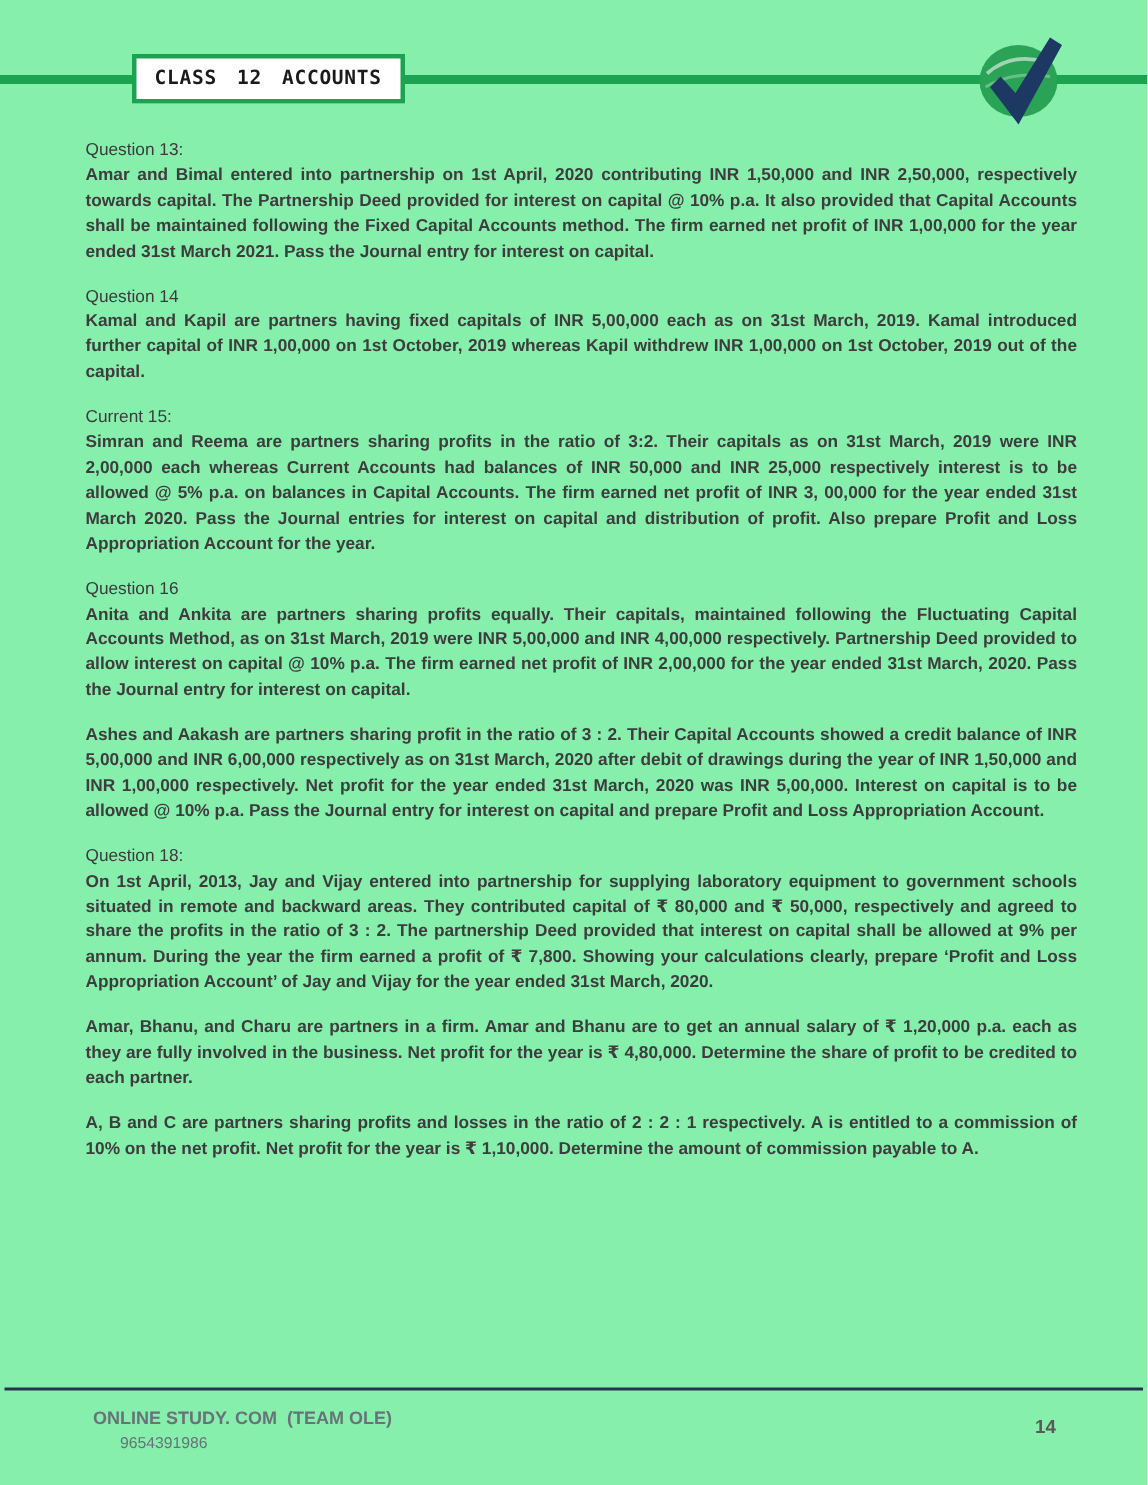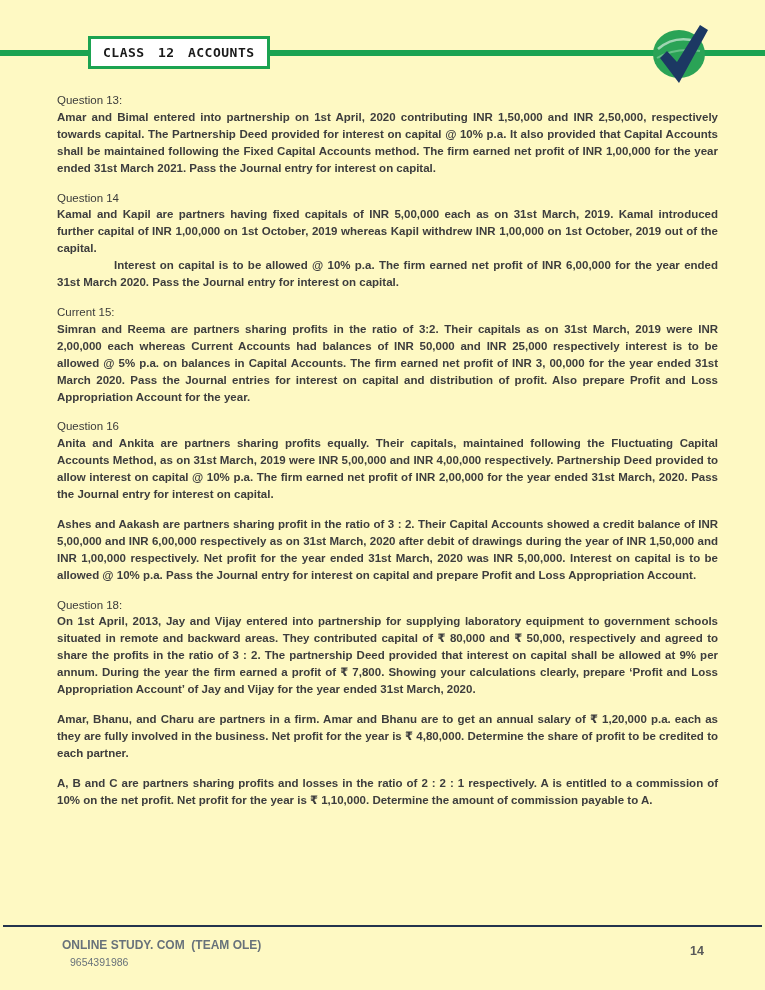--- a/index.html
+++ b/index.html
@@ -1,19 +1,19 @@
 <!DOCTYPE html>
 <html><head>
 <meta charset="utf-8">
 <style>
   html,body{margin:0;padding:0;background:#ffffff;}
   .page{
     position:relative;
     width:765px;height:990px;
-    background:#fef9c3;
+    background:#86efac;
     font-family:"Liberation Sans","DejaVu Sans",sans-serif;
     overflow:hidden;
   }
   
   .green-line{
     position:absolute;left:0;top:50px;width:765px;height:6px;
     background:#1ba351;
   }
   .title-box{
     position:absolute;left:88px;top:36px;
@@ -48,21 +48,21 @@
   
   .footer-rule{
     position:absolute;left:3px;top:925px;width:759px;height:2px;
     background:#24344e;
   }
   .footer-org{
     position:absolute;left:62px;top:938px;
     font-size:12px;font-weight:bold;color:#68727a;white-space:pre;
   }
   .footer-phone{
-    position:absolute;left:70px;top:956px;
+    position:absolute;left:80px;top:956px;
     font-size:10.5px;color:#68727a;
   }
   .footer-page{
     position:absolute;left:690px;top:944px;
     font-size:12.5px;font-weight:bold;color:#595959;
   }
 </style>
 </head>
 <body>
 
@@ -82,21 +82,20 @@
   </header>
 
   <main class="content">
       <section class="question">
         <h3 class="q-heading">Question 13:</h3>
         <p class="q-text">Amar and Bimal entered into partnership on 1st April, 2020 contributing INR 1,50,000 and INR 2,50,000, respectively towards capital. The Partnership Deed provided for interest on capital @ 10% p.a. It also provided that Capital Accounts shall be maintained following the Fixed Capital Accounts method. The firm earned net profit of INR 1,00,000 for the year ended 31st March 2021. Pass the Journal entry for interest on capital.</p>
       </section>
       <section class="question">
         <h3 class="q-heading">Question 14</h3>
         <p class="q-text">Kamal and Kapil are partners having fixed capitals of INR 5,00,000 each as on 31st March, 2019. Kamal introduced further capital of INR 1,00,000 on 1st October, 2019 whereas Kapil withdrew INR 1,00,000 on 1st October, 2019 out of the capital.</p>
-        <p class="q-text indent">Interest on capital is to be allowed @ 10% p.a. The firm earned net profit of INR 6,00,000 for the year ended 31st March 2020. Pass the Journal entry for interest on capital.</p>
       </section>
       <section class="question">
         <h3 class="q-heading">Current 15:</h3>
         <p class="q-text">Simran and Reema are partners sharing profits in the ratio of 3:2. Their capitals as on 31st March, 2019 were INR 2,00,000 each whereas Current Accounts had balances of INR 50,000 and INR 25,000 respectively interest is to be allowed @ 5% p.a. on balances in Capital Accounts. The firm earned net profit of INR 3, 00,000 for the year ended 31st March 2020. Pass the Journal entries for interest on capital and distribution of profit. Also prepare Profit and Loss Appropriation Account for the year.</p>
       </section>
       <section class="question">
         <h3 class="q-heading">Question 16</h3>
         <p class="q-text">Anita and Ankita are partners sharing profits equally. Their capitals, maintained following the Fluctuating Capital Accounts Method, as on 31st March, 2019 were INR 5,00,000 and INR 4,00,000 respectively. Partnership Deed provided to allow interest on capital @ 10% p.a. The firm earned net profit of INR 2,00,000 for the year ended 31st March, 2020. Pass the Journal entry for interest on capital.</p>
       </section>
       <section class="question">

